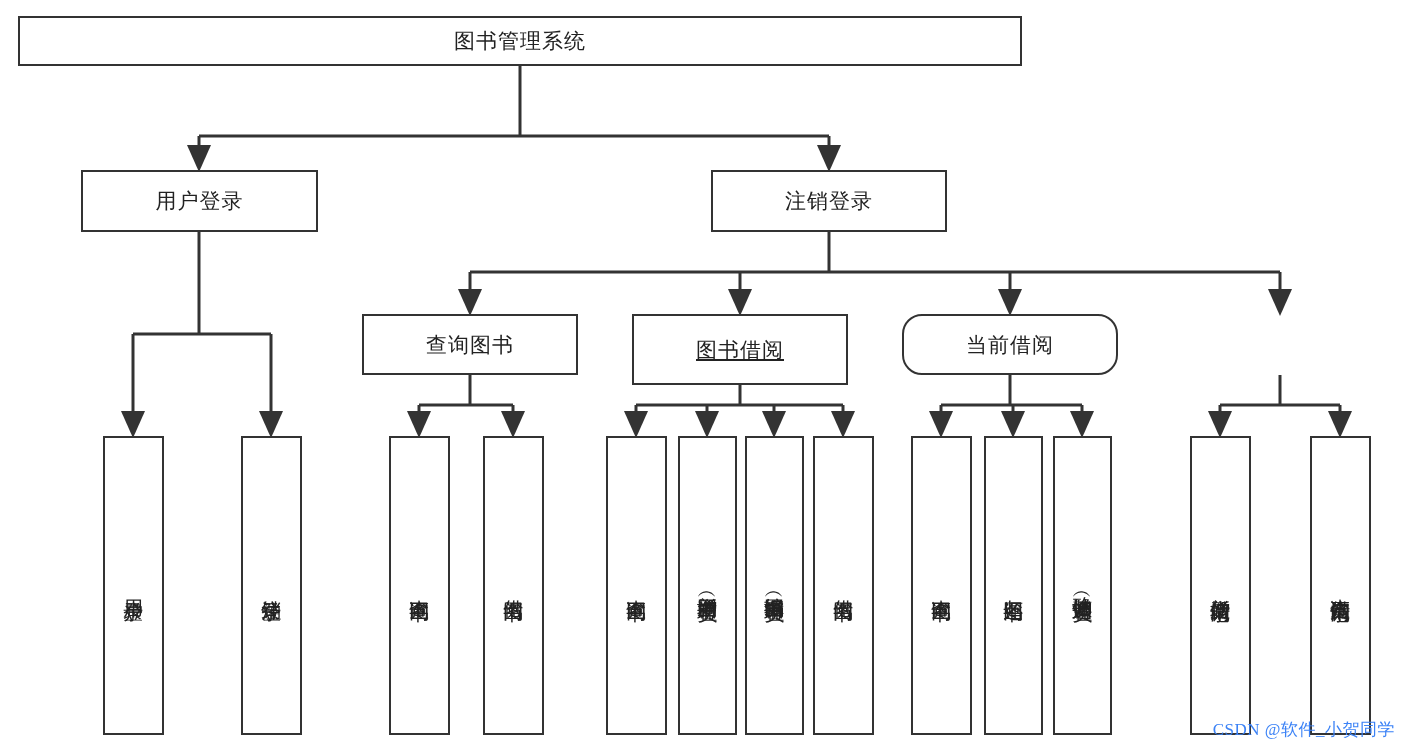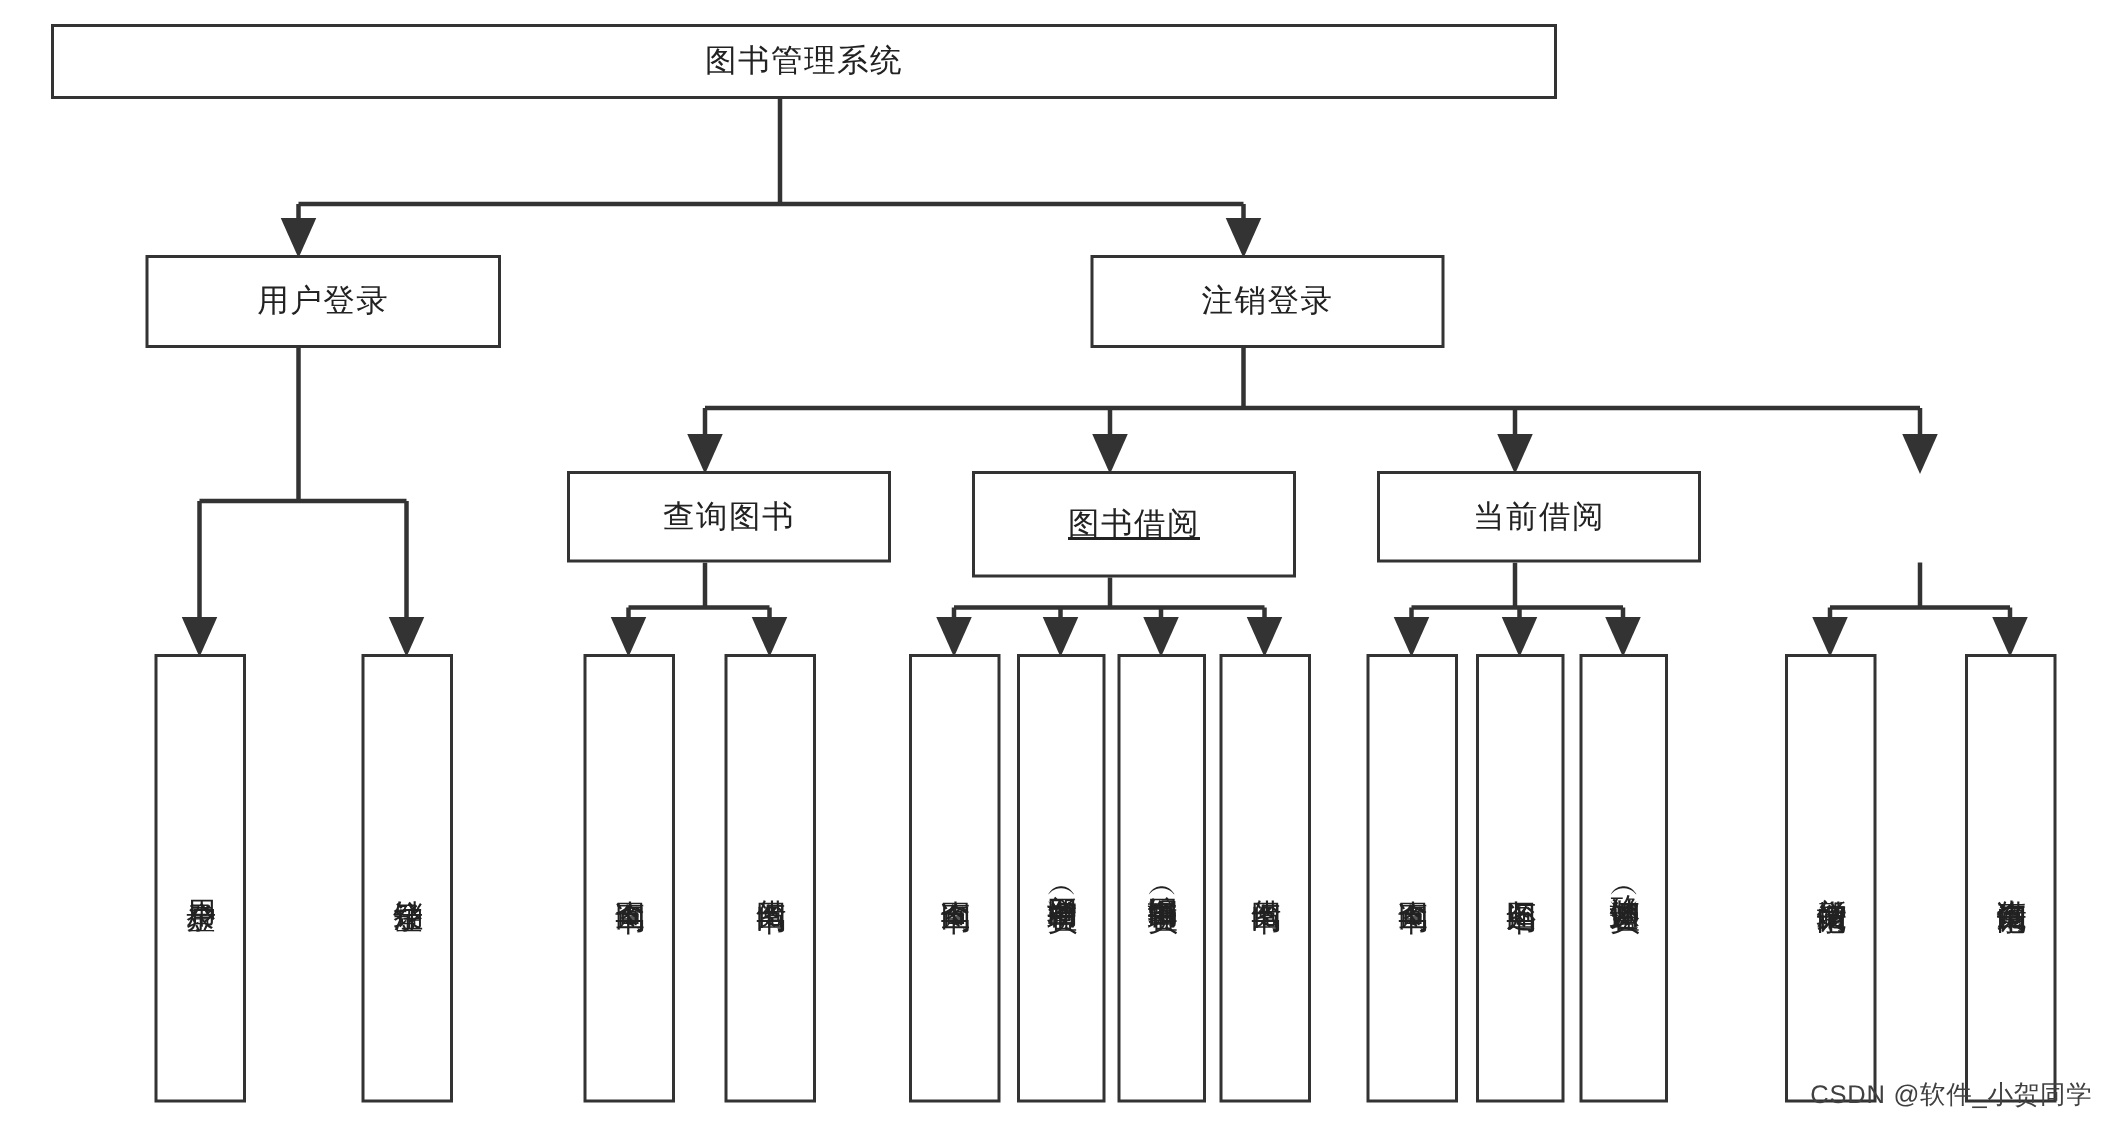--- a/index.html
+++ b/index.html
@@ -33,44 +33,44 @@
     display: flex;
     align-items: center;
     justify-content: center;
     color: #222222;
     z-index: 2;
   }
   .node.horiz {
     font-size: 21px;
     letter-spacing: 1px;
     line-height: 1.2;
-    margin-left: 16px;
   }
   .node.vert {
     writing-mode: vertical-rl;
     text-orientation: upright;
     font-size: 20px;
     line-height: 1.32;
     letter-spacing: 1px;
     padding: 6px 0;
   }
   .node.vert .label {
     writing-mode: vertical-rl;
     text-orientation: upright;
     white-space: nowrap;
   }
   .watermark {
     position: absolute;
     right: 10px;
     bottom: 6px;
     font-size: 17px;
-    color: #404040;
+    color: #3b82f6;
     letter-spacing: 0.5px;
     z-index: 5;
     white-space: nowrap;
+    font-family: Liberation Serif, serif;
   }
 </style>
 </head>
 <body>
 
 <div id="canvas">
 
   <svg class="connectors" viewBox="0 0 1405 747" xmlns="http://www.w3.org/2000/svg">
     <defs>
       <marker id="arrow" markerWidth="10" markerHeight="10" refX="1" refY="4" orient="auto" markerUnits="strokeWidth">
@@ -131,21 +131,21 @@
   <div class="node horiz" style="left:711px; top:170px; width:236px; height:62px;">
     <span class="label">注销登录</span>
   </div>
 
   <div class="node horiz" style="left:362px; top:314px; width:216px; height:61px;">
     <span class="label">查询图书</span>
   </div>
   <div class="node horiz" style="left:632px; top:314px; width:216px; height:71px;text-decoration:underline;">
     <span class="label">图书借阅</span>
   </div>
-  <div class="node horiz" style="left:902px; top:314px; width:216px; height:61px;">
+  <div class="node horiz" style="left:902px; top:314px; width:216px; height:61px;border-radius:20px;">
     <span class="label">当前借阅</span>
   </div>
 
   <div class="node vert" style="left:103px; top:436px; width:61px; height:299px;">
     <span class="label">用户登录</span>
   </div>
   <div class="node vert" style="left:241px; top:436px; width:61px; height:299px;">
     <span class="label">注销登录</span>
   </div>
   <div class="node vert" style="left:389px; top:436px; width:61px; height:299px;">

